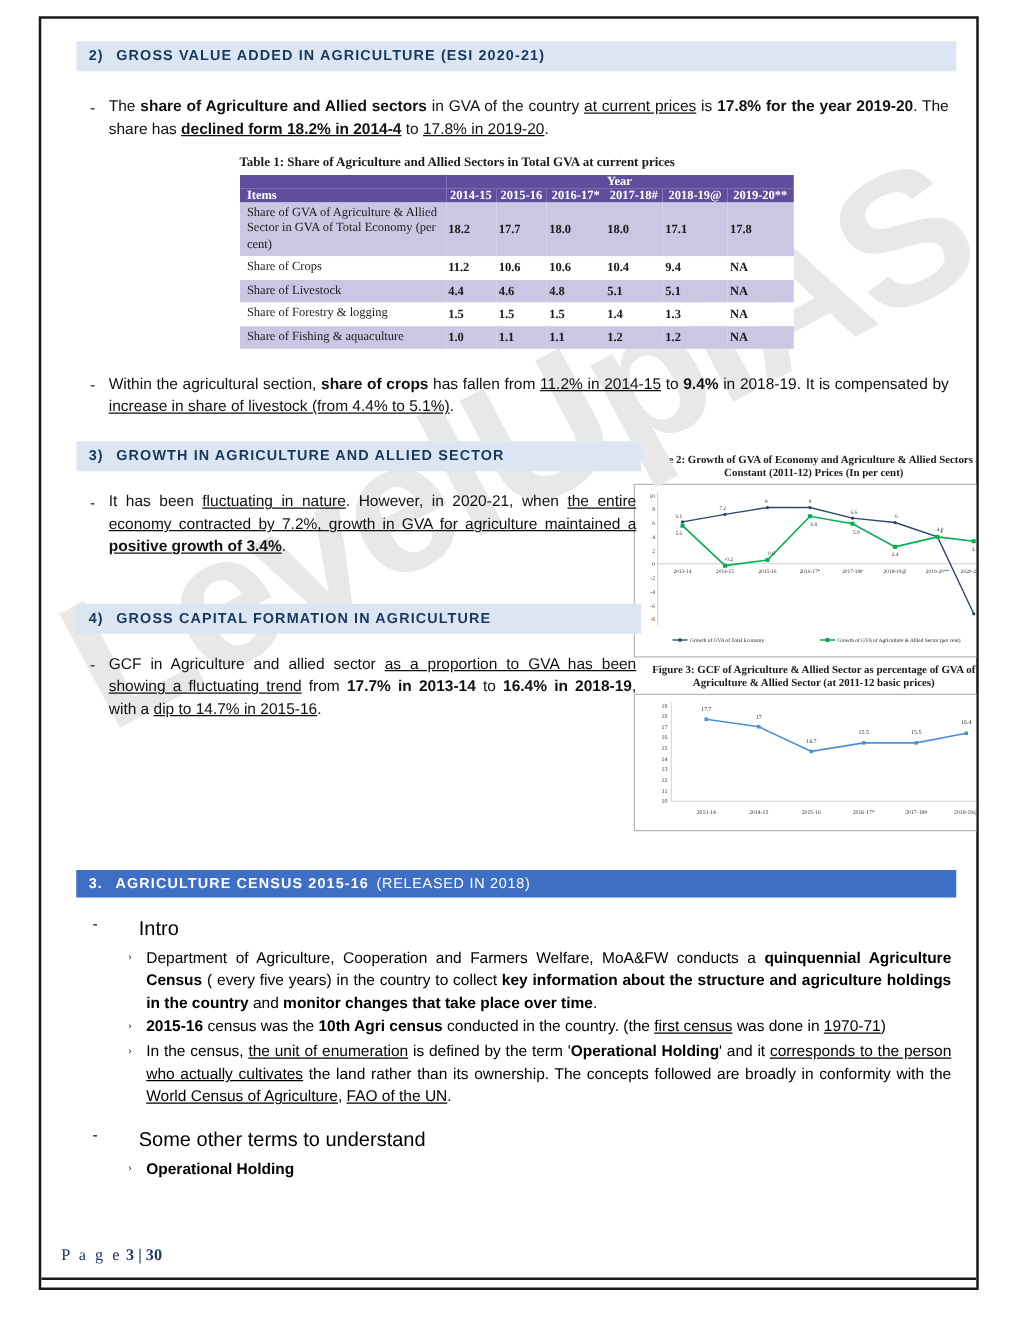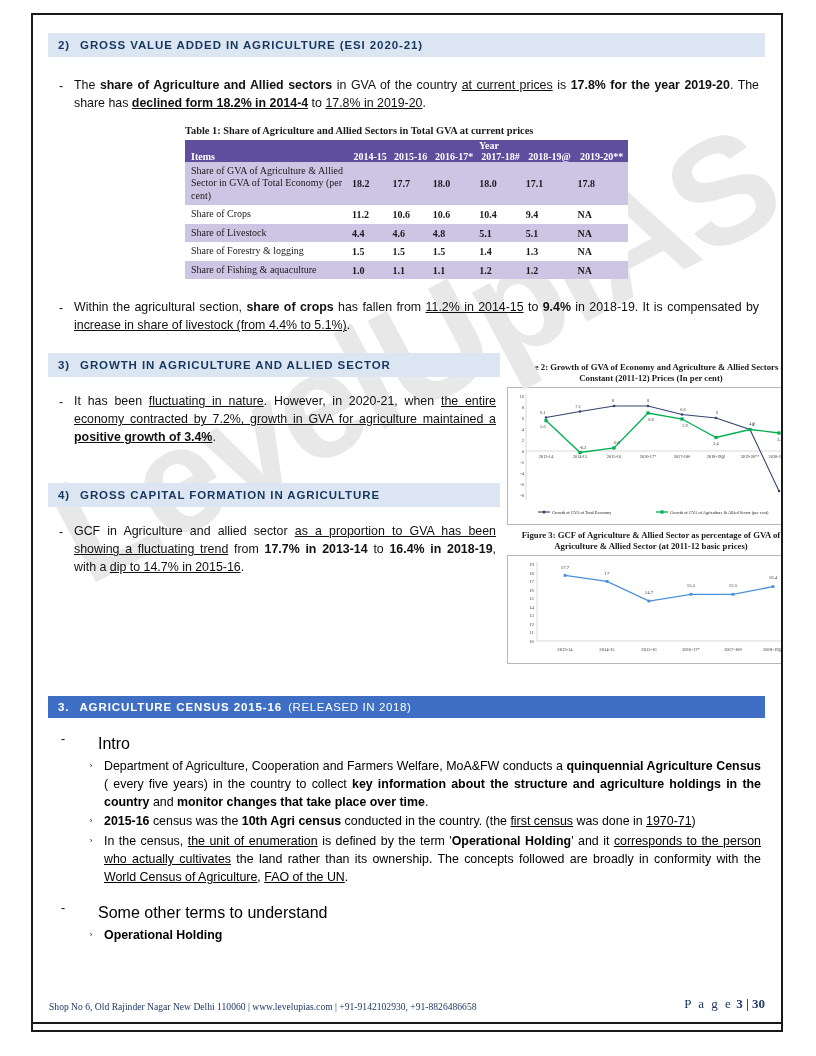--- a/index.html
+++ b/index.html
@@ -20,21 +20,21 @@
     top: 13px;
     width: 752px;
     height: 1019px;
     border: 2px solid #1a1a1a;
     box-sizing: border-box;
     background: #fff;
     overflow: hidden;
   }
   .content {
     position: relative;
-    padding: 18px 16px 0 15px;
+    padding: 18px 16px 0 28px;
     z-index: 3;
   }
 
   
   .watermark {
     position: absolute;
     left: 0; top: 0;
     width: 752px; height: 1019px;
     z-index: 1;
     pointer-events: none;
@@ -503,18 +503,17 @@
       <div class="lvl2">
         <div class="mark">›</div>
         <div class="bodytxt nj" style="font-weight:bold;">Operational Holding</div>
       </div>
 
 
     </div>
   </div>
 
   <div class="footer">
-    <div class="footer-left">Shop No 6, Old Rajinder Nagar New Delhi 110060 | www.levelupias.com | +91-9142102930, +91-8826486658</div>
     <div class="footer-right"><span class="pg">P a g e</span> <span class="num">3</span> <span class="num">|</span> <span class="num">30</span></div>
   </div>
   <div class="footer-rule"></div>
 
 </div>
 
 </body></html>

